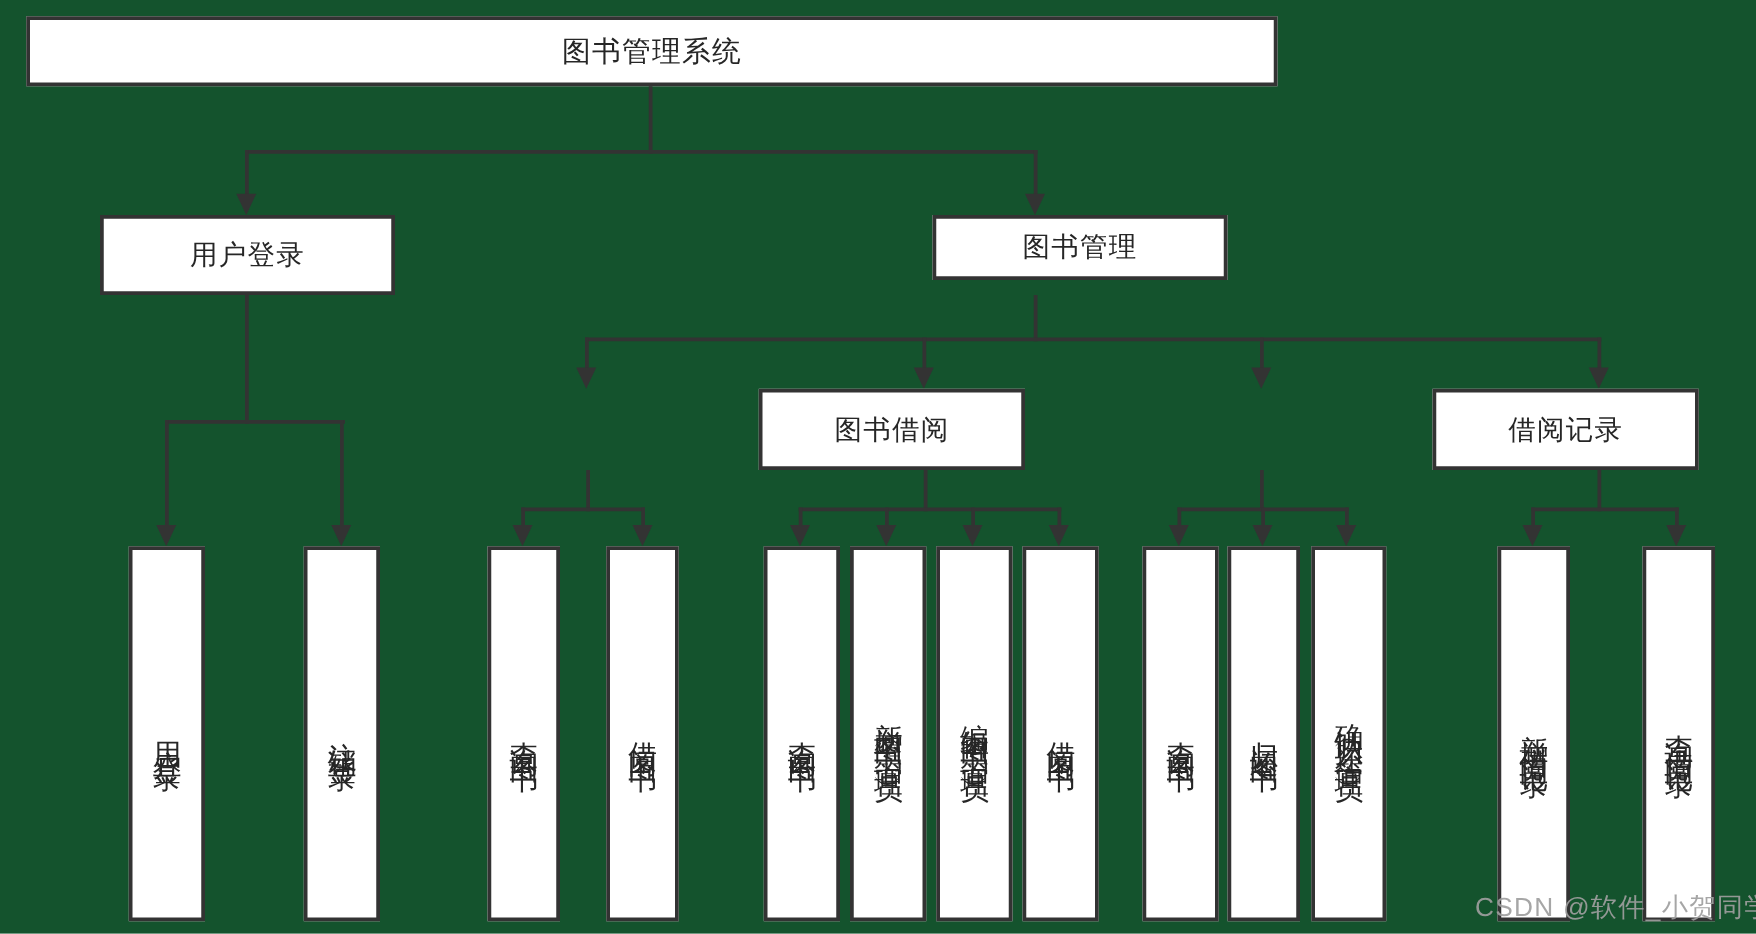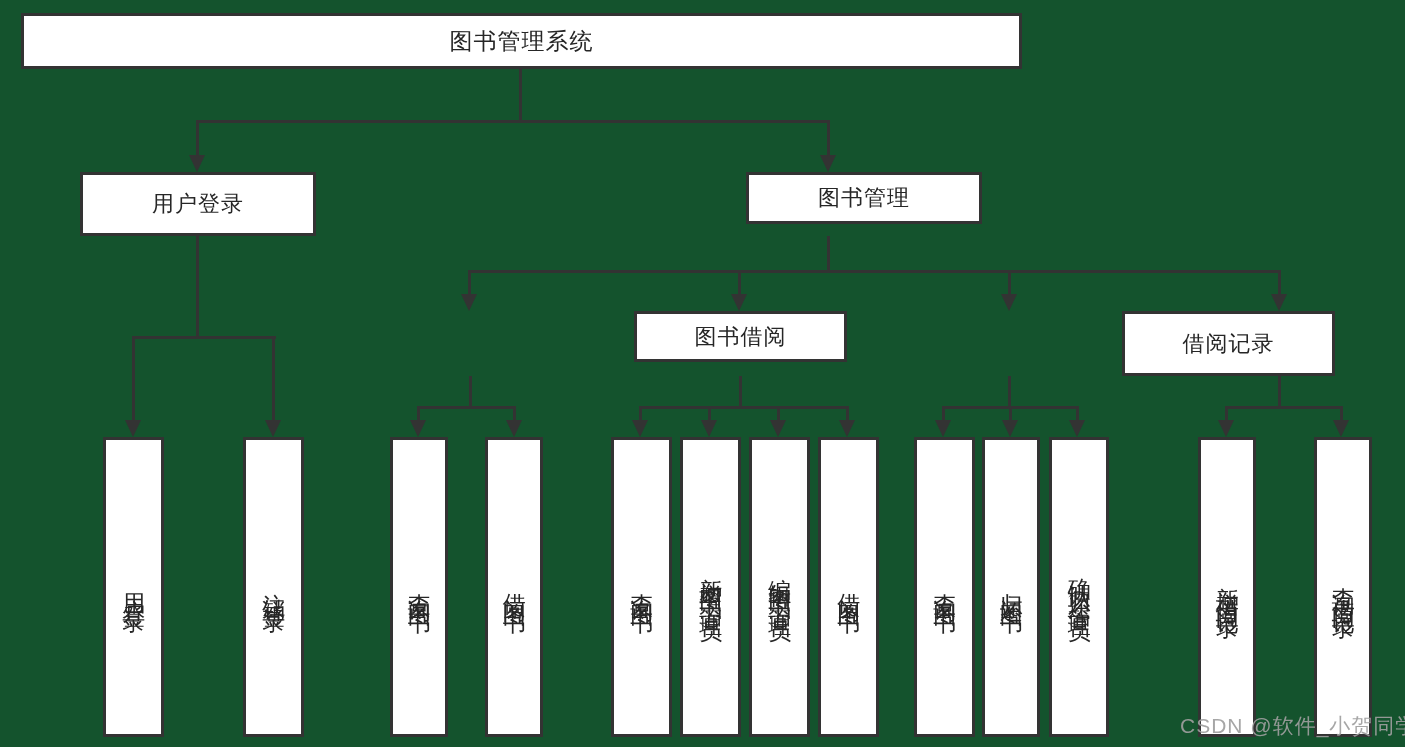--- a/index.html
+++ b/index.html
@@ -51,24 +51,24 @@
   <div class="line" style="left:468px;top:270px;width:813px;height:3px;"></div>
   <div class="line" style="left:468px;top:270px;width:3px;height:26px;"></div>
   <div class="ahead" style="left:461px;top:294px;"></div>
   <div class="line" style="left:738px;top:270px;width:3px;height:26px;"></div>
   <div class="ahead" style="left:731px;top:294px;"></div>
   <div class="line" style="left:1008px;top:270px;width:3px;height:26px;"></div>
   <div class="ahead" style="left:1001px;top:294px;"></div>
   <div class="line" style="left:1278px;top:270px;width:3px;height:26px;"></div>
   <div class="ahead" style="left:1271px;top:294px;"></div>
 
-  <div class="box" style="left:634px;top:311px;width:213px;height:51px;">
+  <div class="box" style="left:607px;top:311px;width:213px;height:65px;">
     <span class="hlabel">图书借阅</span>
   </div>
-  <div class="box" style="left:1122px;top:311px;width:213px;height:65px;">
+  <div class="box" style="left:1146px;top:311px;width:213px;height:65px;">
     <span class="hlabel">借阅记录</span>
   </div>
 
   <div class="line" style="left:469px;top:376px;width:3px;height:33px;"></div>
   <div class="line" style="left:417px;top:406px;width:99px;height:3px;"></div>
   <div class="line" style="left:417px;top:406px;width:3px;height:16px;"></div>
   <div class="ahead" style="left:410px;top:420px;"></div>
   <div class="line" style="left:513px;top:406px;width:3px;height:16px;"></div>
   <div class="ahead" style="left:506px;top:420px;"></div>
 

